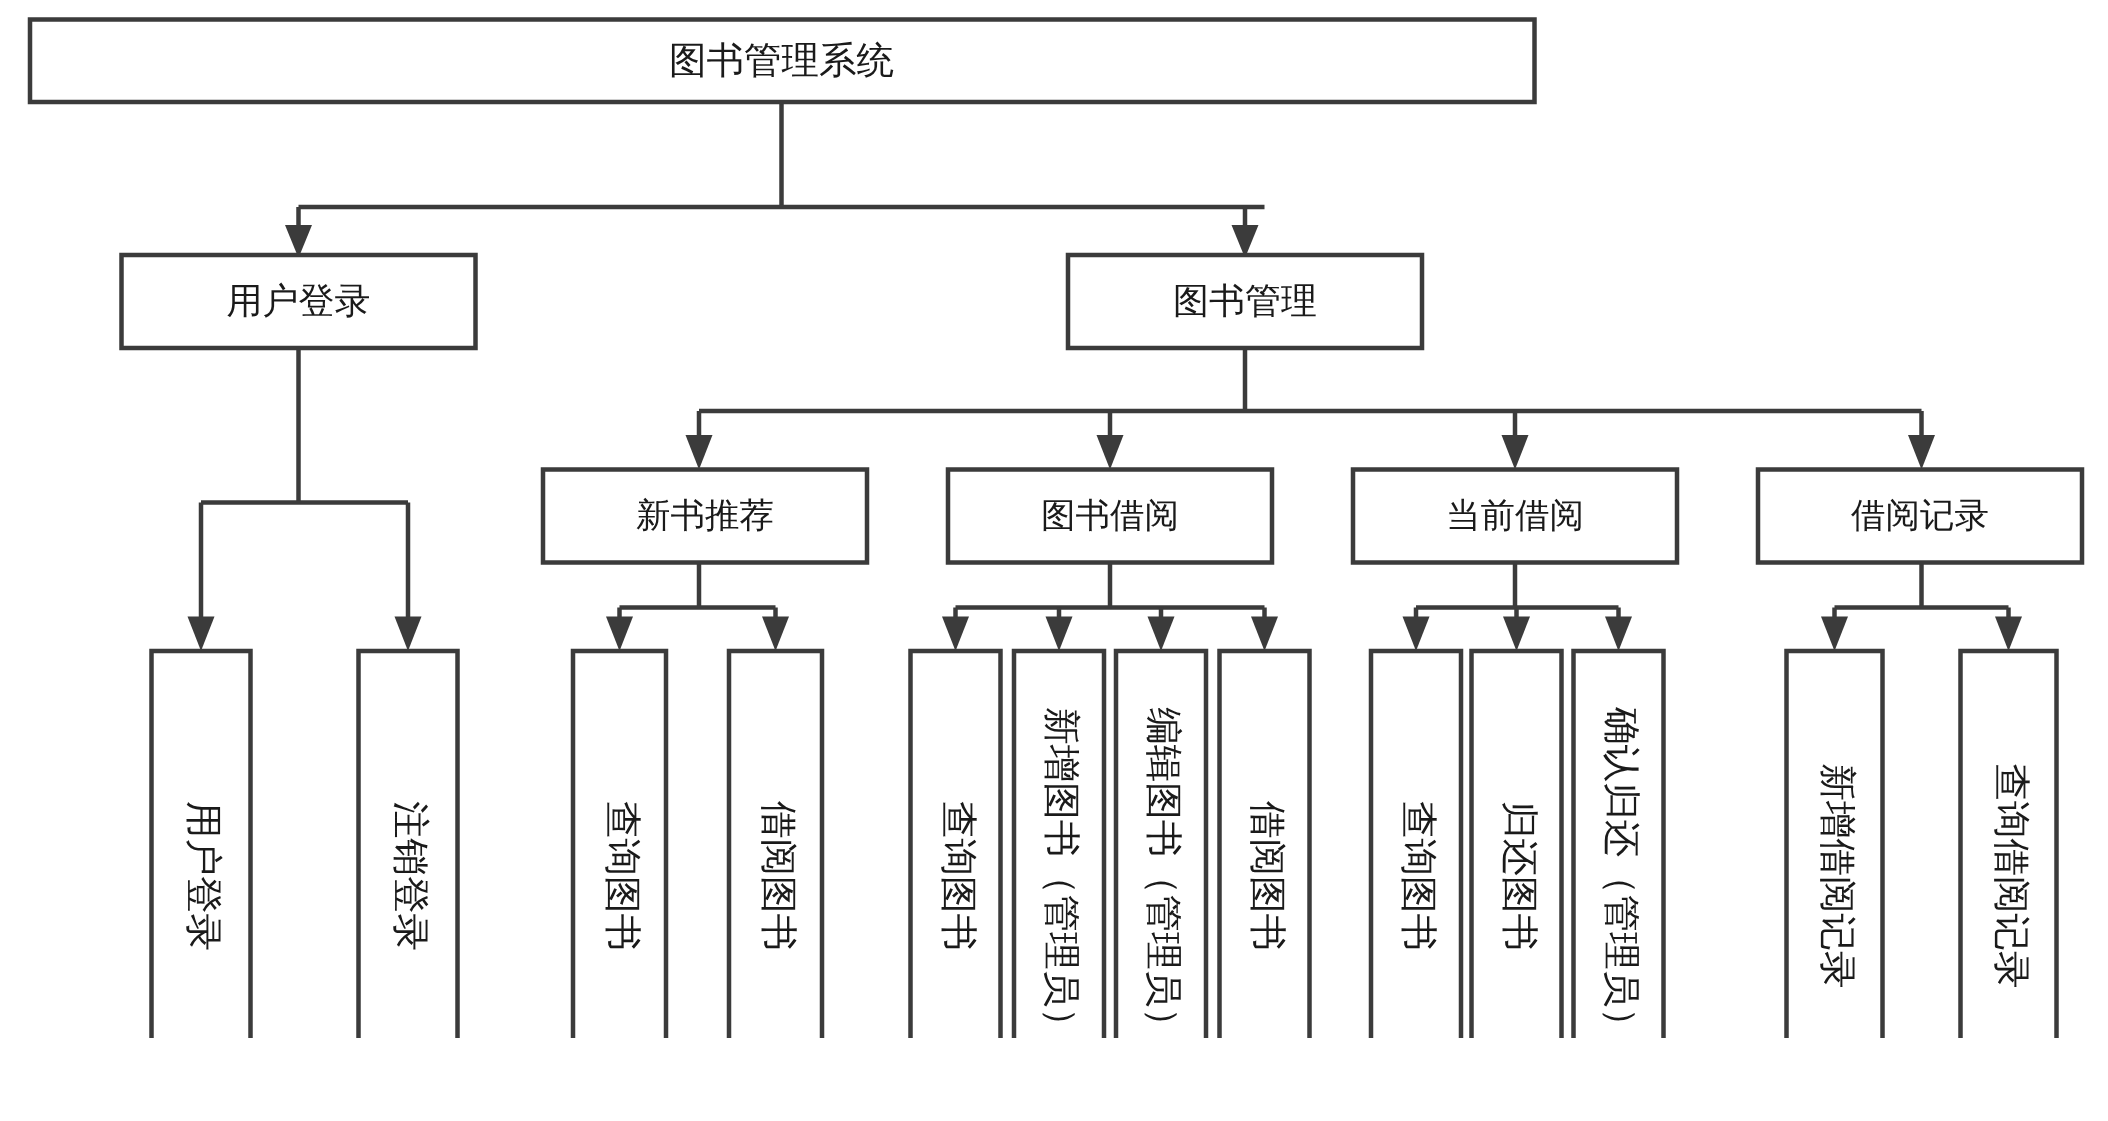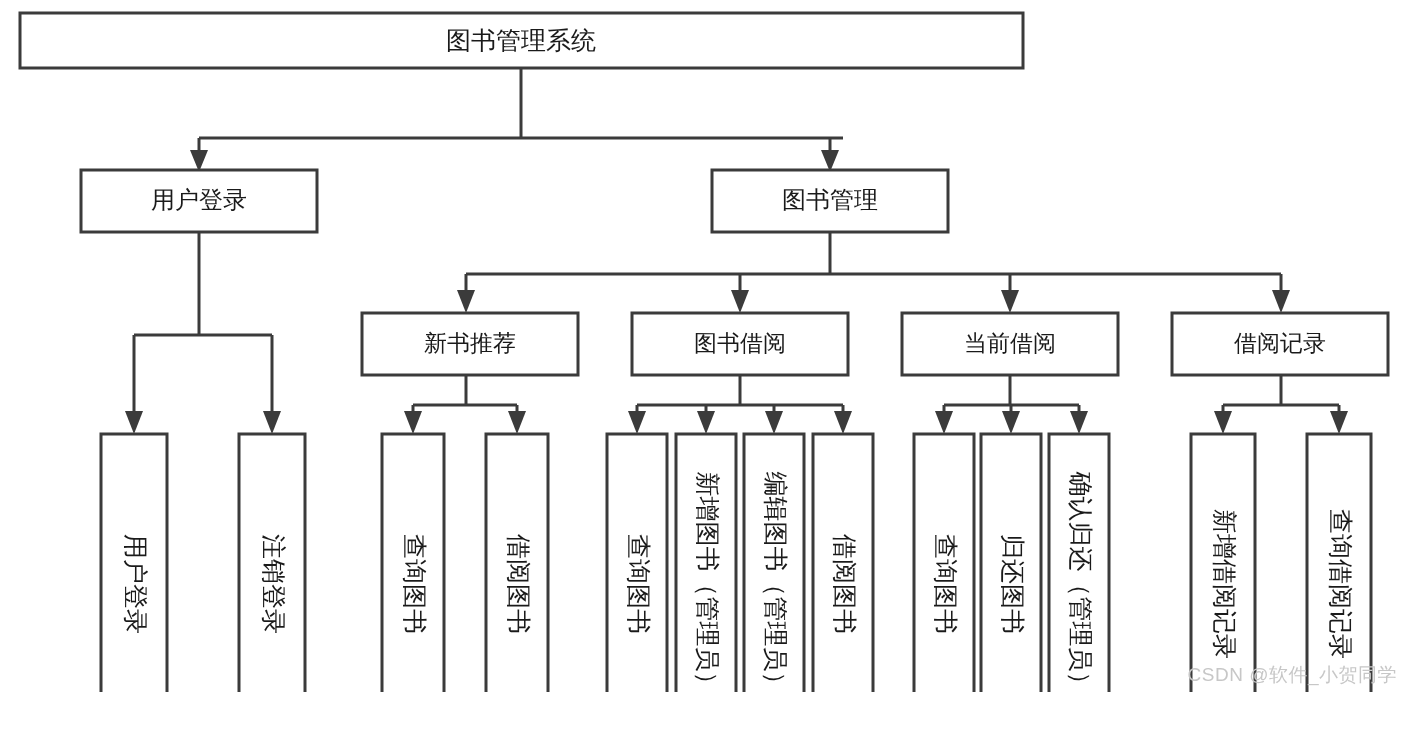--- a/index.html
+++ b/index.html
@@ -218,14 +218,13 @@
       <rect class="node-box" x="1191" y="434" width="64" height="300"></rect>
       <text class="leaf-label" x="1223" y="584" transform="rotate(90 1223 584)">新增借阅记录</text>
     </g>
     <g>
       <rect class="node-box" x="1307" y="434" width="64" height="300"></rect>
       <text class="leaf-label" x="1339" y="584" transform="rotate(90 1339 584)">查询借阅记录</text>
     </g>
 
   </svg>
 
-  <div class="watermark">CSDN @软件_小贺同学</div>
 </div>
 
 </body></html>

